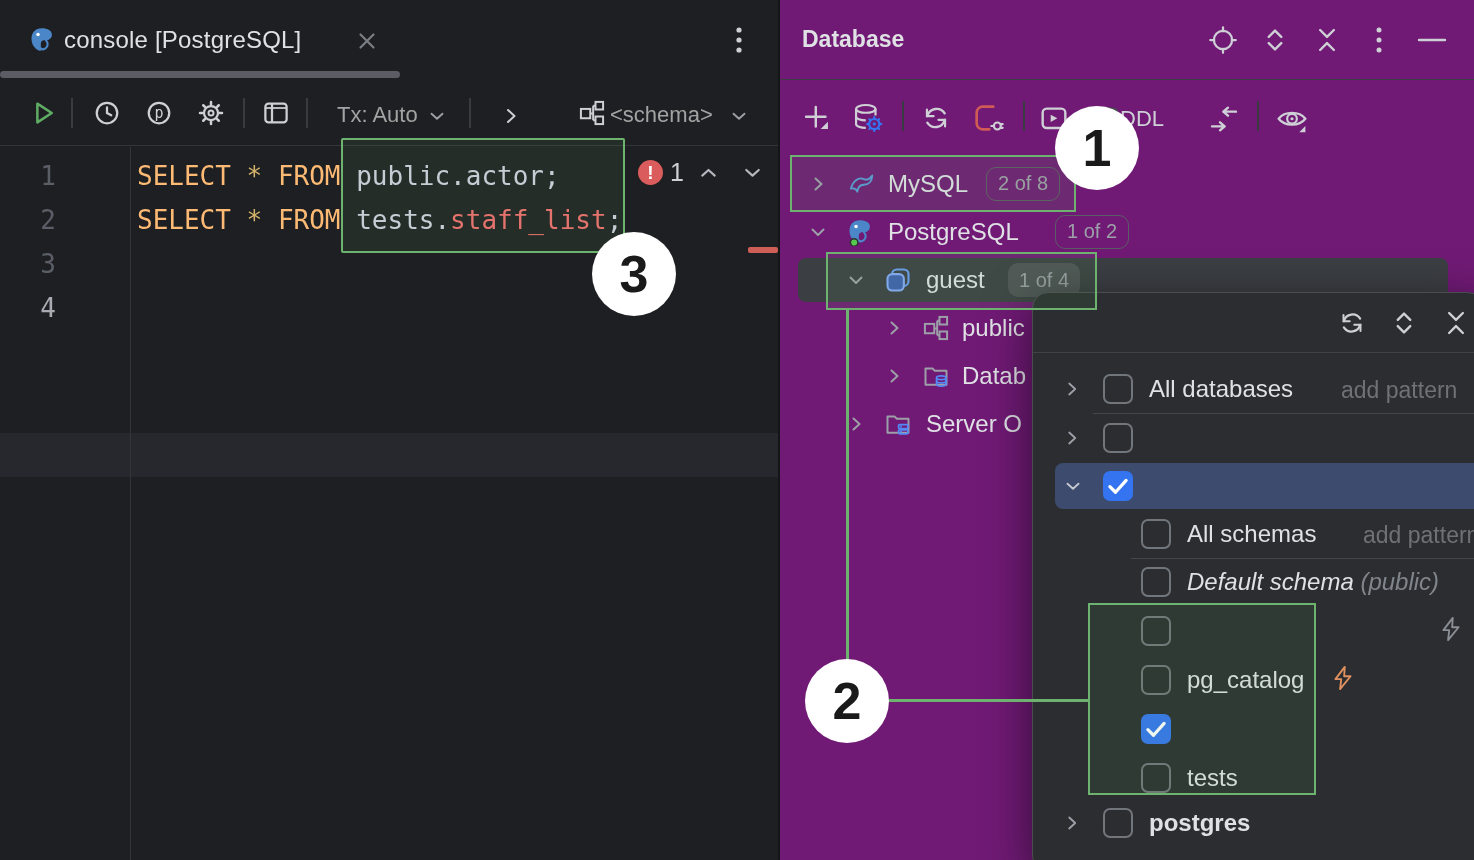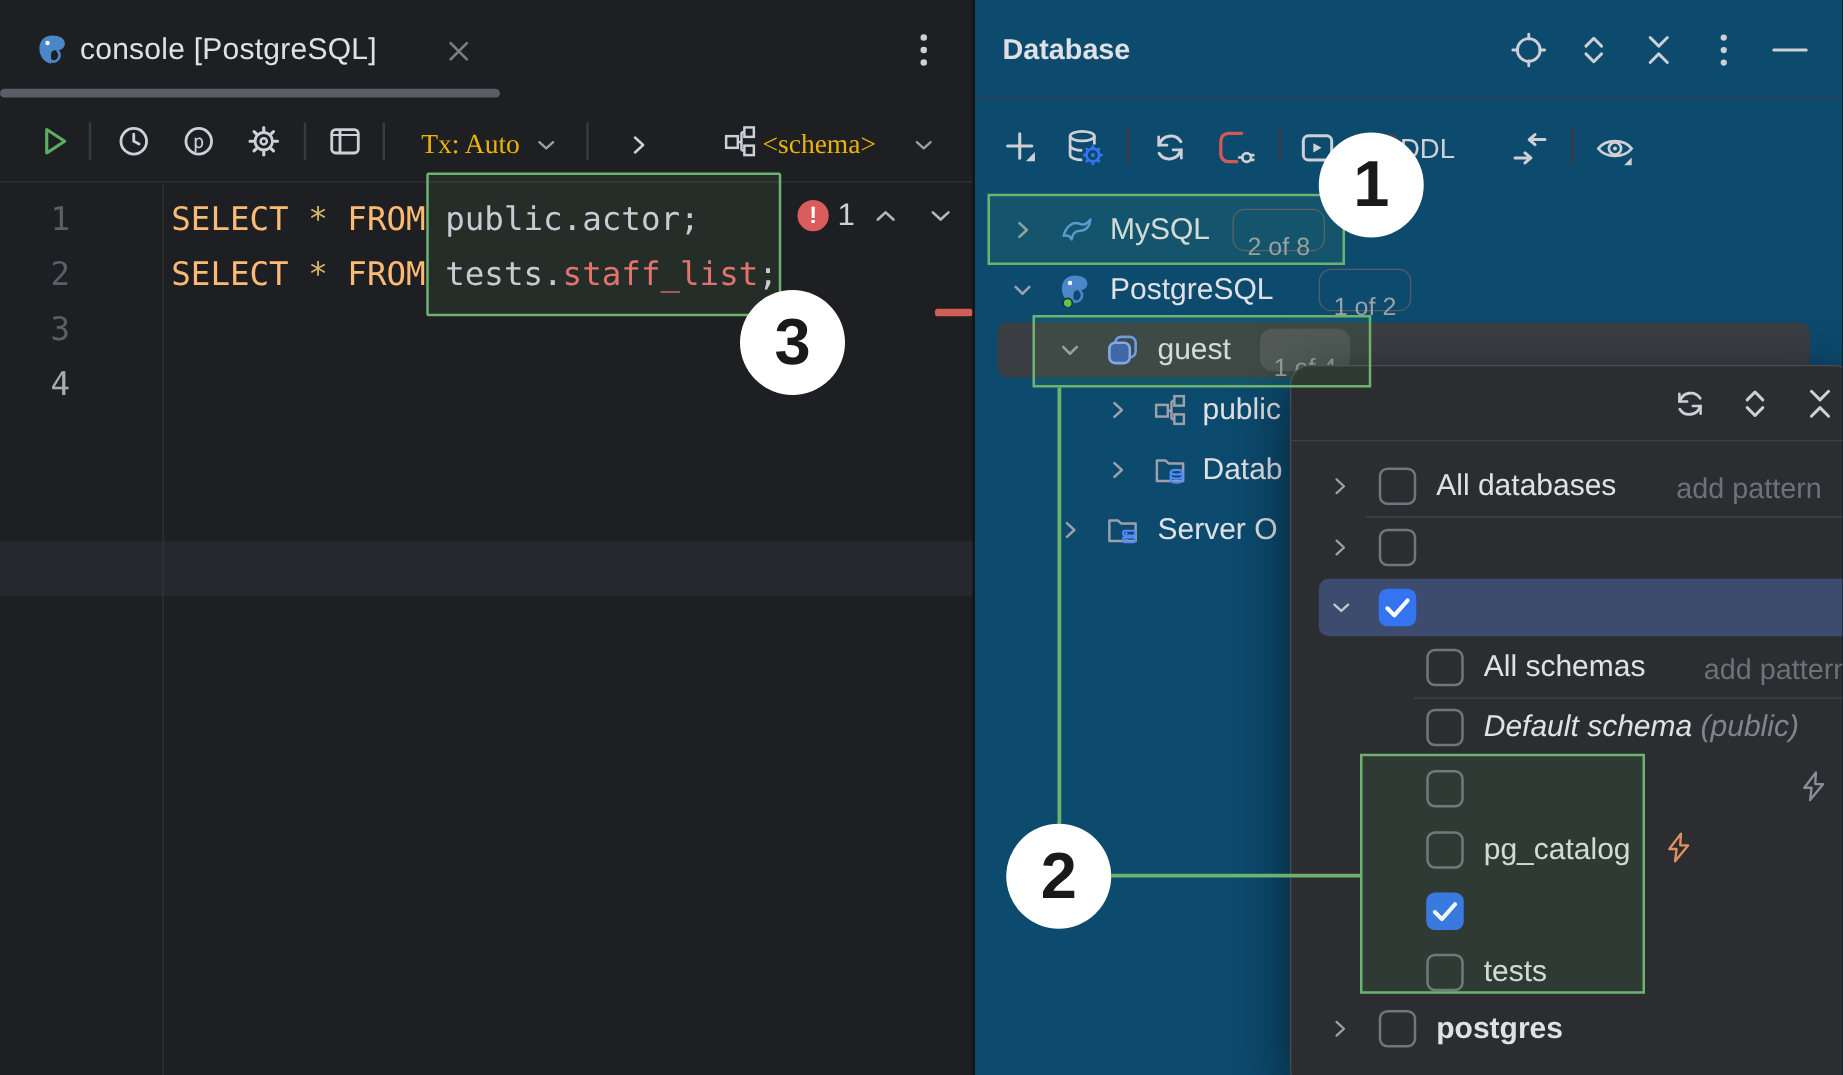--- a/index.html
+++ b/index.html
@@ -11,48 +11,48 @@
 
   
   .editor-pane { position:absolute; left:0; top:0; width:778px; height:860px; background:#1e1f22; }
   .tab-bar { position:absolute; left:0; top:0; width:778px; height:70px; }
   .tab-title { position:absolute; left:64px; top:26px; font-size:24px; color:#dfe1e5; letter-spacing:.2px; }
   .tab-close { position:absolute; left:354px; top:28px; }
   .tab-kebab { position:absolute; left:727px; top:22px; }
   .tab-scrollbar { position:absolute; left:0; top:71px; width:400px; height:7px; background:#5a5d63; border-radius:4px; }
   .editor-toolbar { position:absolute; left:0; top:80px; width:778px; height:66px; border-bottom:1px solid #333539; }
   .tb-sep { position:absolute; top:18px; width:2px; height:30px; background:#393b40; }
-  .tb-text { position:absolute; top:22px; font-size:22px; color:#eab308;font-family:Liberation Serif, serif; }
+  .tb-text { position:absolute; top:22px; font-size:22px; color:#a3a3a3; }
 
   .editor { position:absolute; left:0; top:147px; width:778px; height:713px; }
   .caret-line { position:absolute; left:0; top:286px; width:778px; height:44px; background:#26282e; }
   .gutter-num { position:absolute; left:0; width:56px; text-align:right; font-family:"DejaVu Sans Mono", monospace; font-size:26px; line-height:44px; color:#5a5e66; }
   .gutter-num.cur { color:#a9abb2; }
   .gutter-line { position:absolute; left:130px; top:0; width:1px; height:713px; background:#313438; }
   .code-line { position:absolute; left:137px; font-family:"DejaVu Sans Mono", monospace; font-size:26px; line-height:44px; white-space:pre; color:#c5cdd4; }
   .kw { color:#fdba74; } .star { color:#d5b36a; } .err-ident { color:#e3736c; }
   .code-box { position:absolute; left:341px; top:-9px; width:284px; height:115px; border:2.5px solid #6db36f; background:rgba(100,173,100,0.10); border-radius:2px; }
   .err-widget { position:absolute; top:13px; }
   .err-badge { position:absolute; left:638px; width:25px; height:25px; border-radius:50%; background:#db5c5c; color:#fff; font-size:19px; font-weight:700; text-align:center; line-height:25px; }
   .err-count { position:absolute; left:670px; top:-2px; font-size:25px; color:#ced0d6; }
   .red-stripe { position:absolute; left:748px; top:100px; width:30px; height:6px; background:#cf5e56; border-radius:2px; }
 
   
   .main-divider { position:absolute; left:778px; top:0; width:2px; height:860px; background:#141516; }
 
   
-  .db-pane { position:absolute; left:780px; top:0; width:694px; height:860px; background:#0c4a6e; }
+  .db-pane { position:absolute; left:780px; top:0; width:694px; height:860px; background:#701a75; }
   .db-header { position:absolute; left:0; top:0; width:694px; height:80px; border-bottom:1px solid #3b3d42; }
   .db-title { position:absolute; left:22px; top:26px; font-size:23px; font-weight:600; color:#dfe1e5; }
   .db-toolbar { position:absolute; left:0; top:81px; width:694px; height:74px; }
   .ddl-label { position:absolute; font-size:22px; font-weight:500; color:#ced0d6; }
 
   .tree-row-sel { position:absolute; left:18px; top:258px; width:650px; height:44px; background:#3b3e43; border-radius:8px; }
   .tree-label { position:absolute; font-size:24px; line-height:32px; color:#dfe1e5; white-space:nowrap; }
-  .badge { position:absolute; height:34px; border:1.5px solid #5a5d63; border-radius:10px; color:#9da0a8; font-size:20px; line-height:31px; padding:15px 11px; white-space:nowrap; }
+  .badge { position:absolute; height:34px; border:1.5px solid #5a5d63; border-radius:10px; color:#9da0a8; font-size:20px; line-height:31px; padding:0 11px; white-space:nowrap; }
   .badge.fill { border:none; background:rgba(255,255,255,0.10); line-height:34px; }
 
   
   .popup { position:absolute; left:1032px; top:292px; width:452px; height:580px; background:#2b2d30; border:1px solid #4a4c51; border-radius:16px; box-shadow:0 12px 48px rgba(0,0,0,0.55); z-index:20; }
   .popup-toolbar { position:absolute; left:0; top:0; width:100%; height:60px; border-bottom:1px solid #404245; }
   .p-row { position:absolute; left:0; width:452px; height:48px; }
   .p-label { position:absolute; font-size:24px; line-height:32px; color:#dfe1e5; white-space:nowrap; }
   .p-hint { color:#80848b; font-weight:400; }
   .p-addpat { position:absolute; font-size:23px; line-height:32px; color:#6e7277; white-space:nowrap; }
   .p-sep { position:absolute; height:1px; background:rgba(255,255,255,0.12); }

